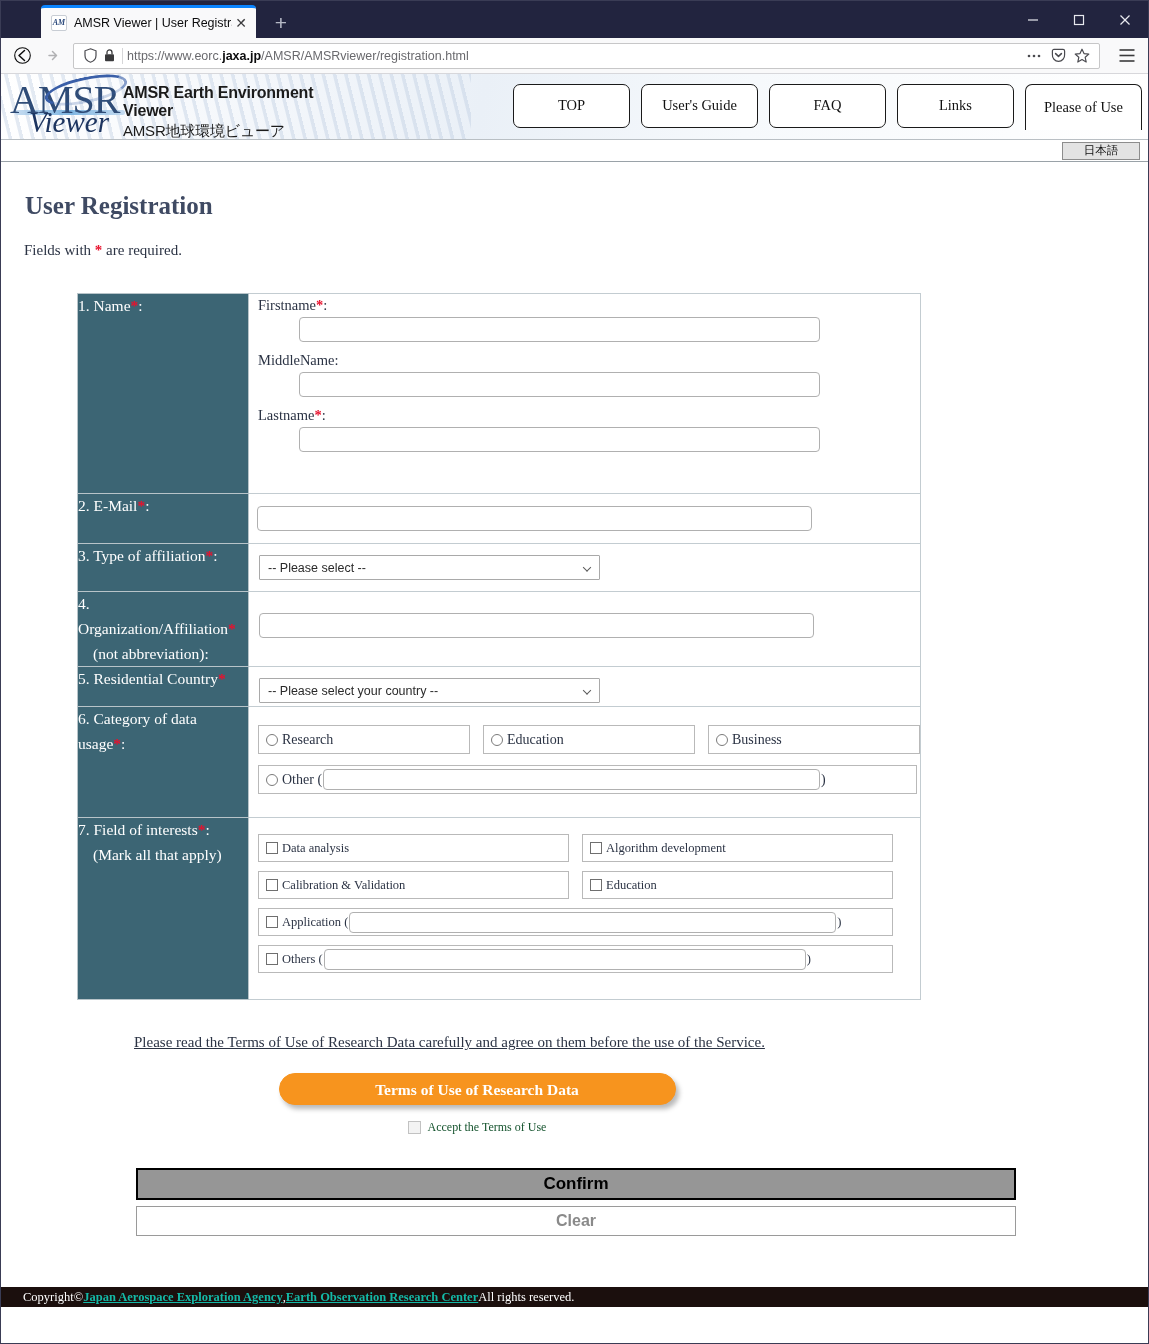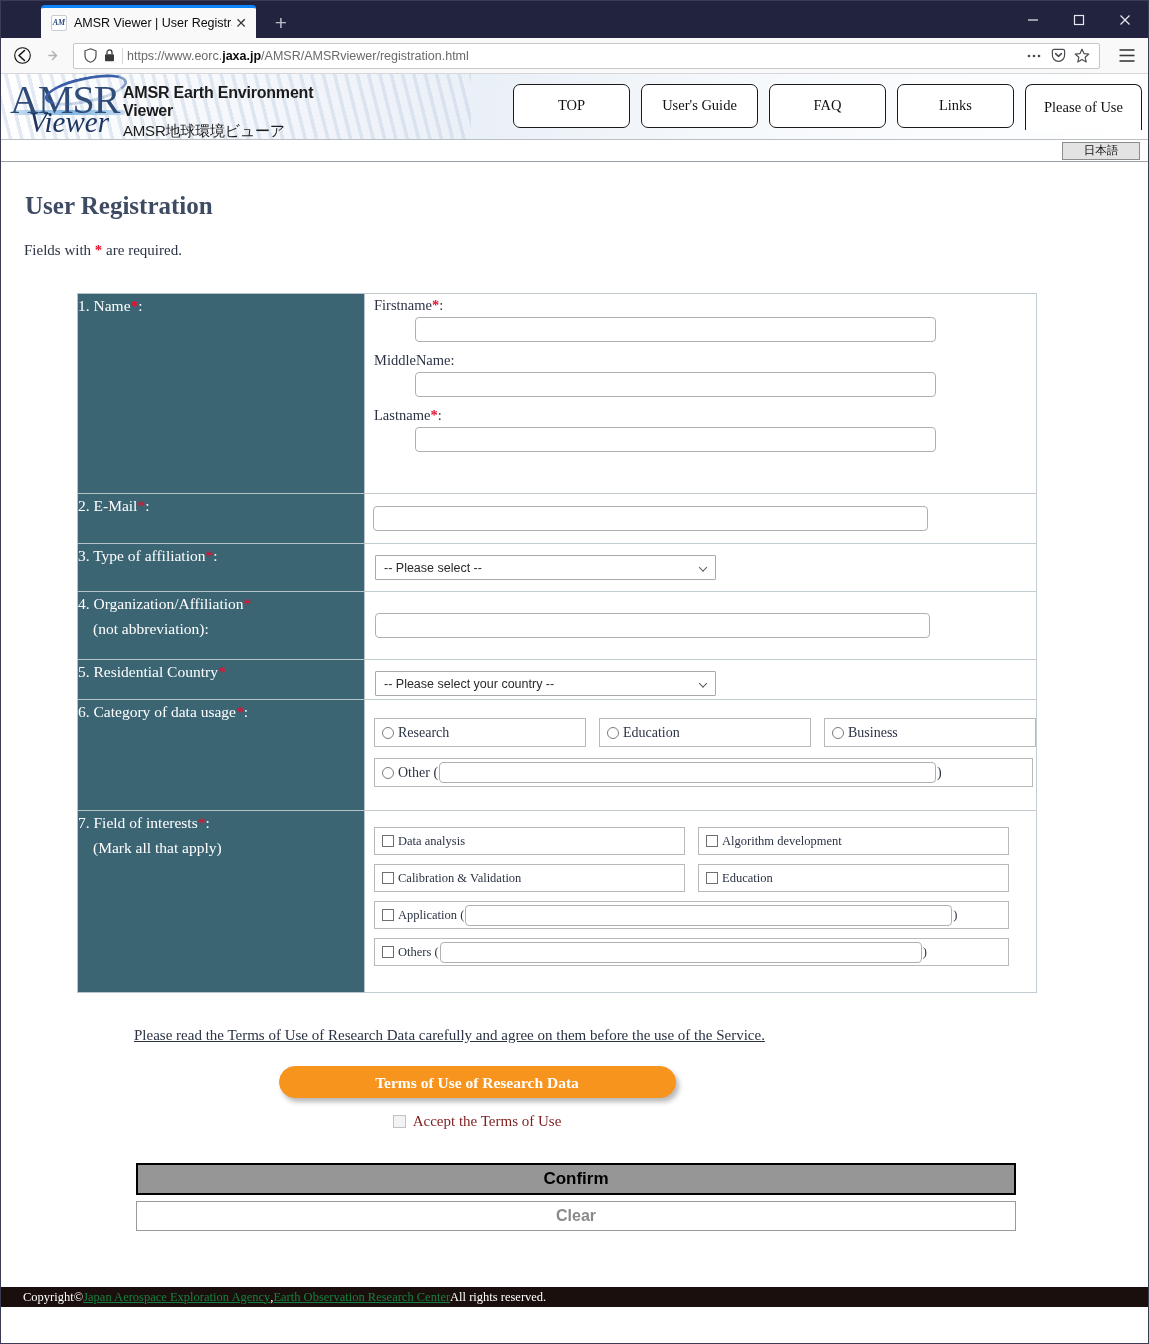--- a/index.html
+++ b/index.html
@@ -191,21 +191,21 @@
   }
   .required-note {
     font-family: "Liberation Serif", serif;
     font-size: 15px; color: #2b3344;
     margin: 22px 0 0 23px;
   }
   .req-star { color: #e8112d; font-weight: bold; }
 
   
   .form-table {
-    width: 960px; margin: 34px 0 0 76px;
+    width: 844px; margin: 34px 0 0 76px;
     border-collapse: collapse;
   }
   .form-table td { vertical-align: top; padding: 0; }
   .lbl-cell {
     width: 300px;
     background: #3c6574;
     border: 1px solid #b8c4c9;
     color: #ffffff;
     font-family: "Liberation Serif", serif;
     font-size: 15.5px;
@@ -309,21 +309,21 @@
   .accept-row {
     display: flex; align-items: center; justify-content: center;
     margin-top: 15px; padding-right: 195px;
   }
   .accept-cbx {
     width: 13px; height: 13px; border: 1px solid #c2c2c2;
     background: #f3f3f3; margin-right: 7px;
   }
   .accept-label {
     font-family: "Liberation Serif", serif;
-    font-size: 15px; color: #7f1d1d;
+    font-size: 12px; color: #14532d;
   }
 
   .action-wrap { margin: 33px 0 0 135px; width: 880px; }
   .btn-confirm {
     width: 880px; height: 32px;
     background: #969696; border: 2px solid #000000;
     display: flex; align-items: center; justify-content: center;
     font-family: "Liberation Sans", sans-serif;
     font-size: 17px; font-weight: bold; color: #000000;
   }
@@ -337,21 +337,21 @@
 
   .footer {
     position: absolute; left: 0; bottom: 36px;
     width: 100%; height: 20px;
     background: #1b0f0d;
     display: flex; align-items: center;
     padding-left: 22px;
     font-family: "Liberation Serif", serif;
     font-size: 12.5px; color: #ffffff;
   }
-  .footer a { color: #15803d; text-decoration: underline; }
+  .footer a { color: #14b8a6; text-decoration: underline; font-weight: bold; }
 </style>
 </head>
 <body>
 
 <div class="browser">
 
   <div class="titlebar">
     <div class="tab">
       <div class="tab-favicon">AM</div>
       <div class="tab-title">AMSR Viewer | User Registratio</div>

